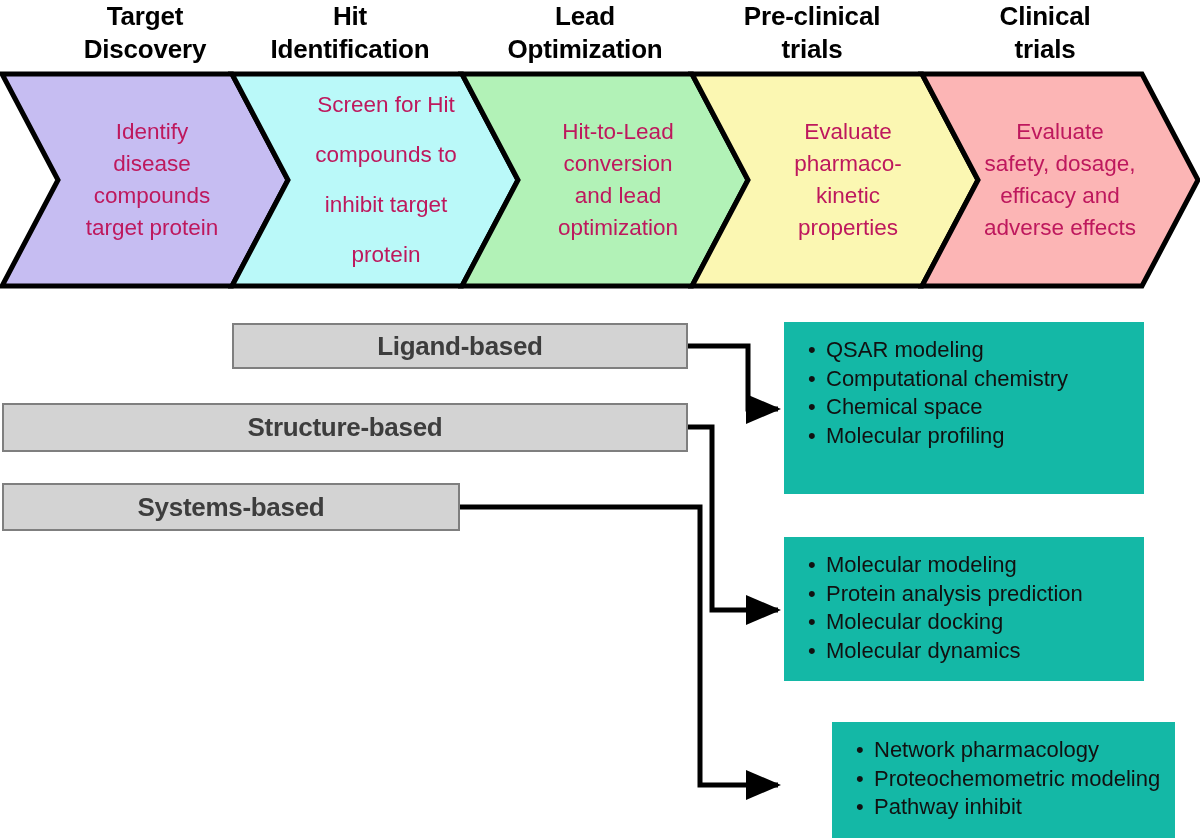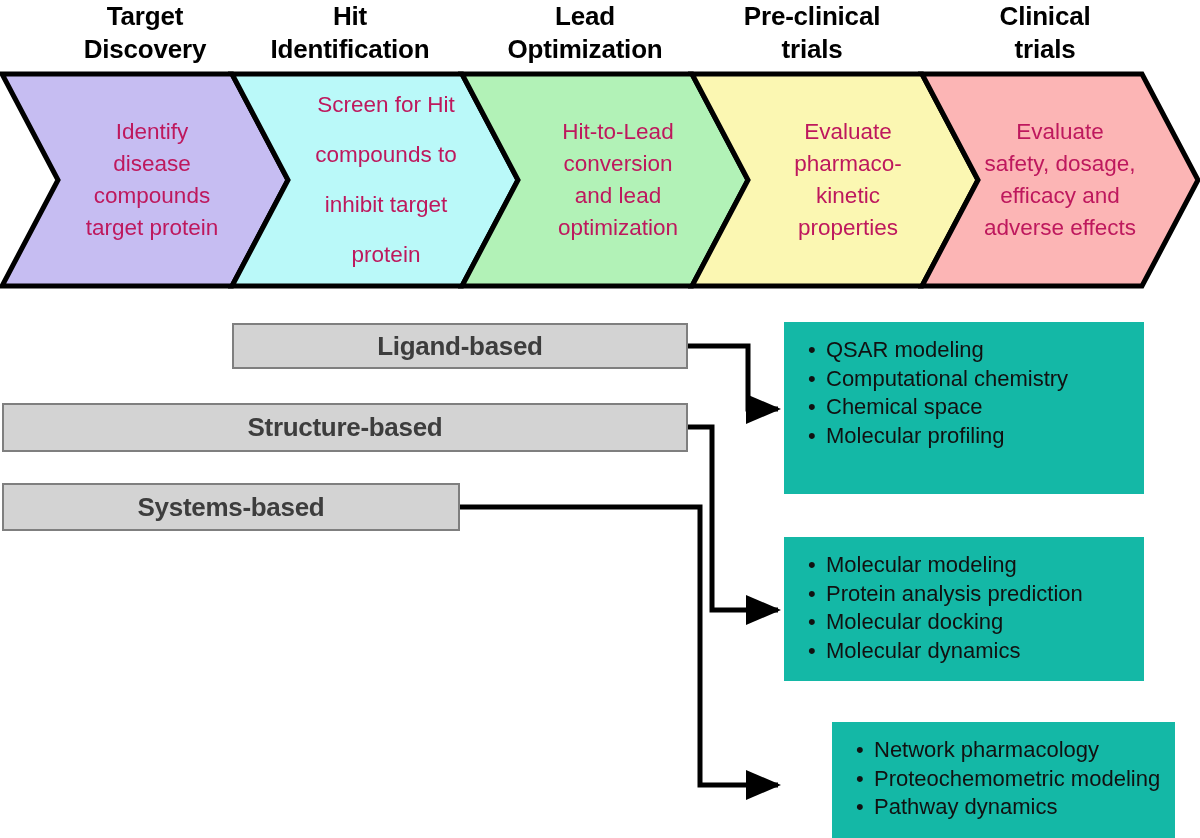--- a/index.html
+++ b/index.html
@@ -230,17 +230,17 @@
       <li>Protein analysis prediction</li>
       <li>Molecular docking</li>
       <li>Molecular dynamics</li>
     </ul>
   </div>
 
   <div class="list-panel" style="left:784px; top:722px; width:343px; height:116px;margin-left:48px;">
     <ul>
       <li>Network pharmacology</li>
       <li>Proteochemometric modeling</li>
-      <li>Pathway dynamics</li>
+      <li>Pathway inhibit</li>
     </ul>
   </div>
 
 </div>
 
 </body></html>

